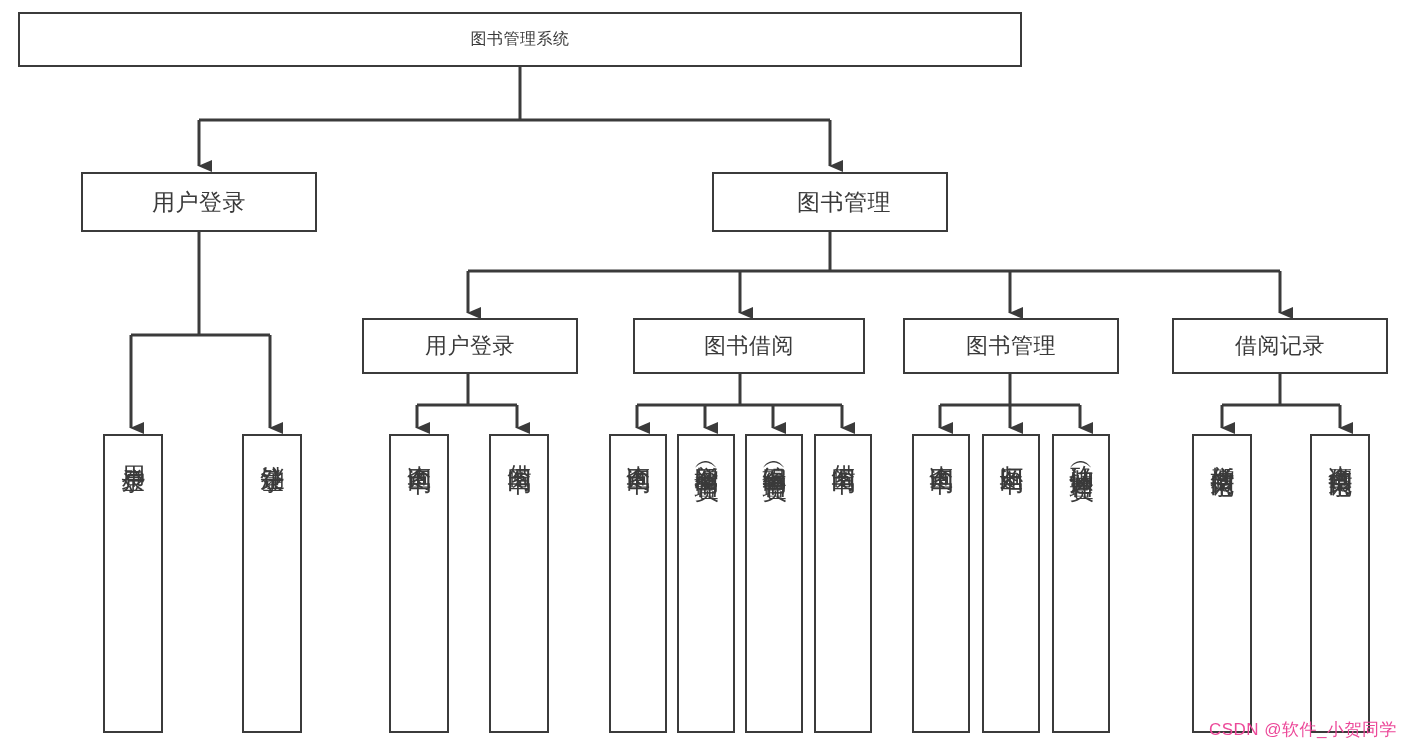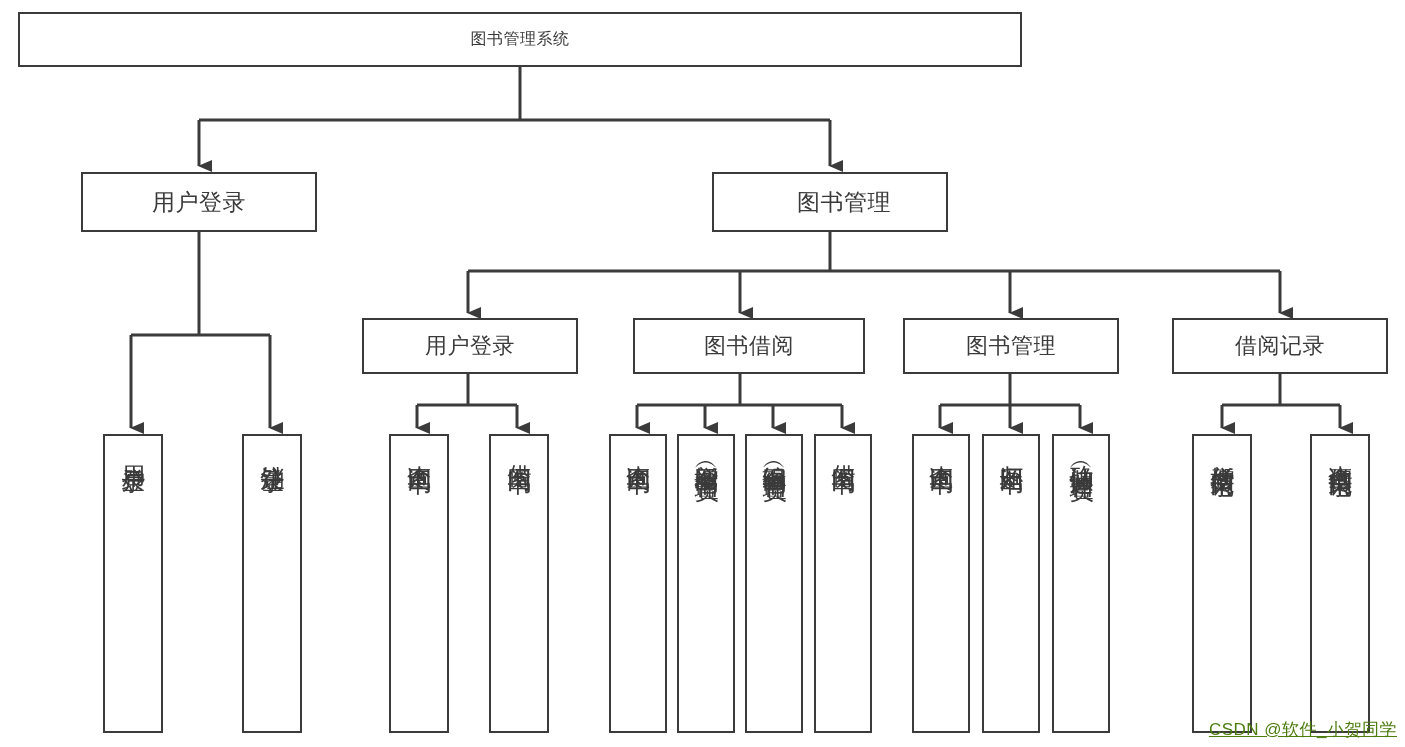--- a/index.html
+++ b/index.html
@@ -61,24 +61,23 @@
     font-size: 24px;
     line-height: 1.04;
     letter-spacing: 2px;
     white-space: nowrap;
   }
   .watermark {
     position: absolute;
     right: 8px;
     bottom: 6px;
     font-size: 17px;
-    color: #4d7c0f;
+    color: #ec4899;
     letter-spacing: 0.5px;
     white-space: nowrap;
-    text-decoration: underline;
   }
 </style>
 </head>
 <body>
 
 <div id="canvas">
 
   <svg id="wires" viewBox="0 0 1405 747">
     <defs>
       <marker id="arrow" viewBox="0 0 12 14" refX="6" refY="13" markerWidth="12" markerHeight="14" orient="auto-start-reverse" markerUnits="userSpaceOnUse">

